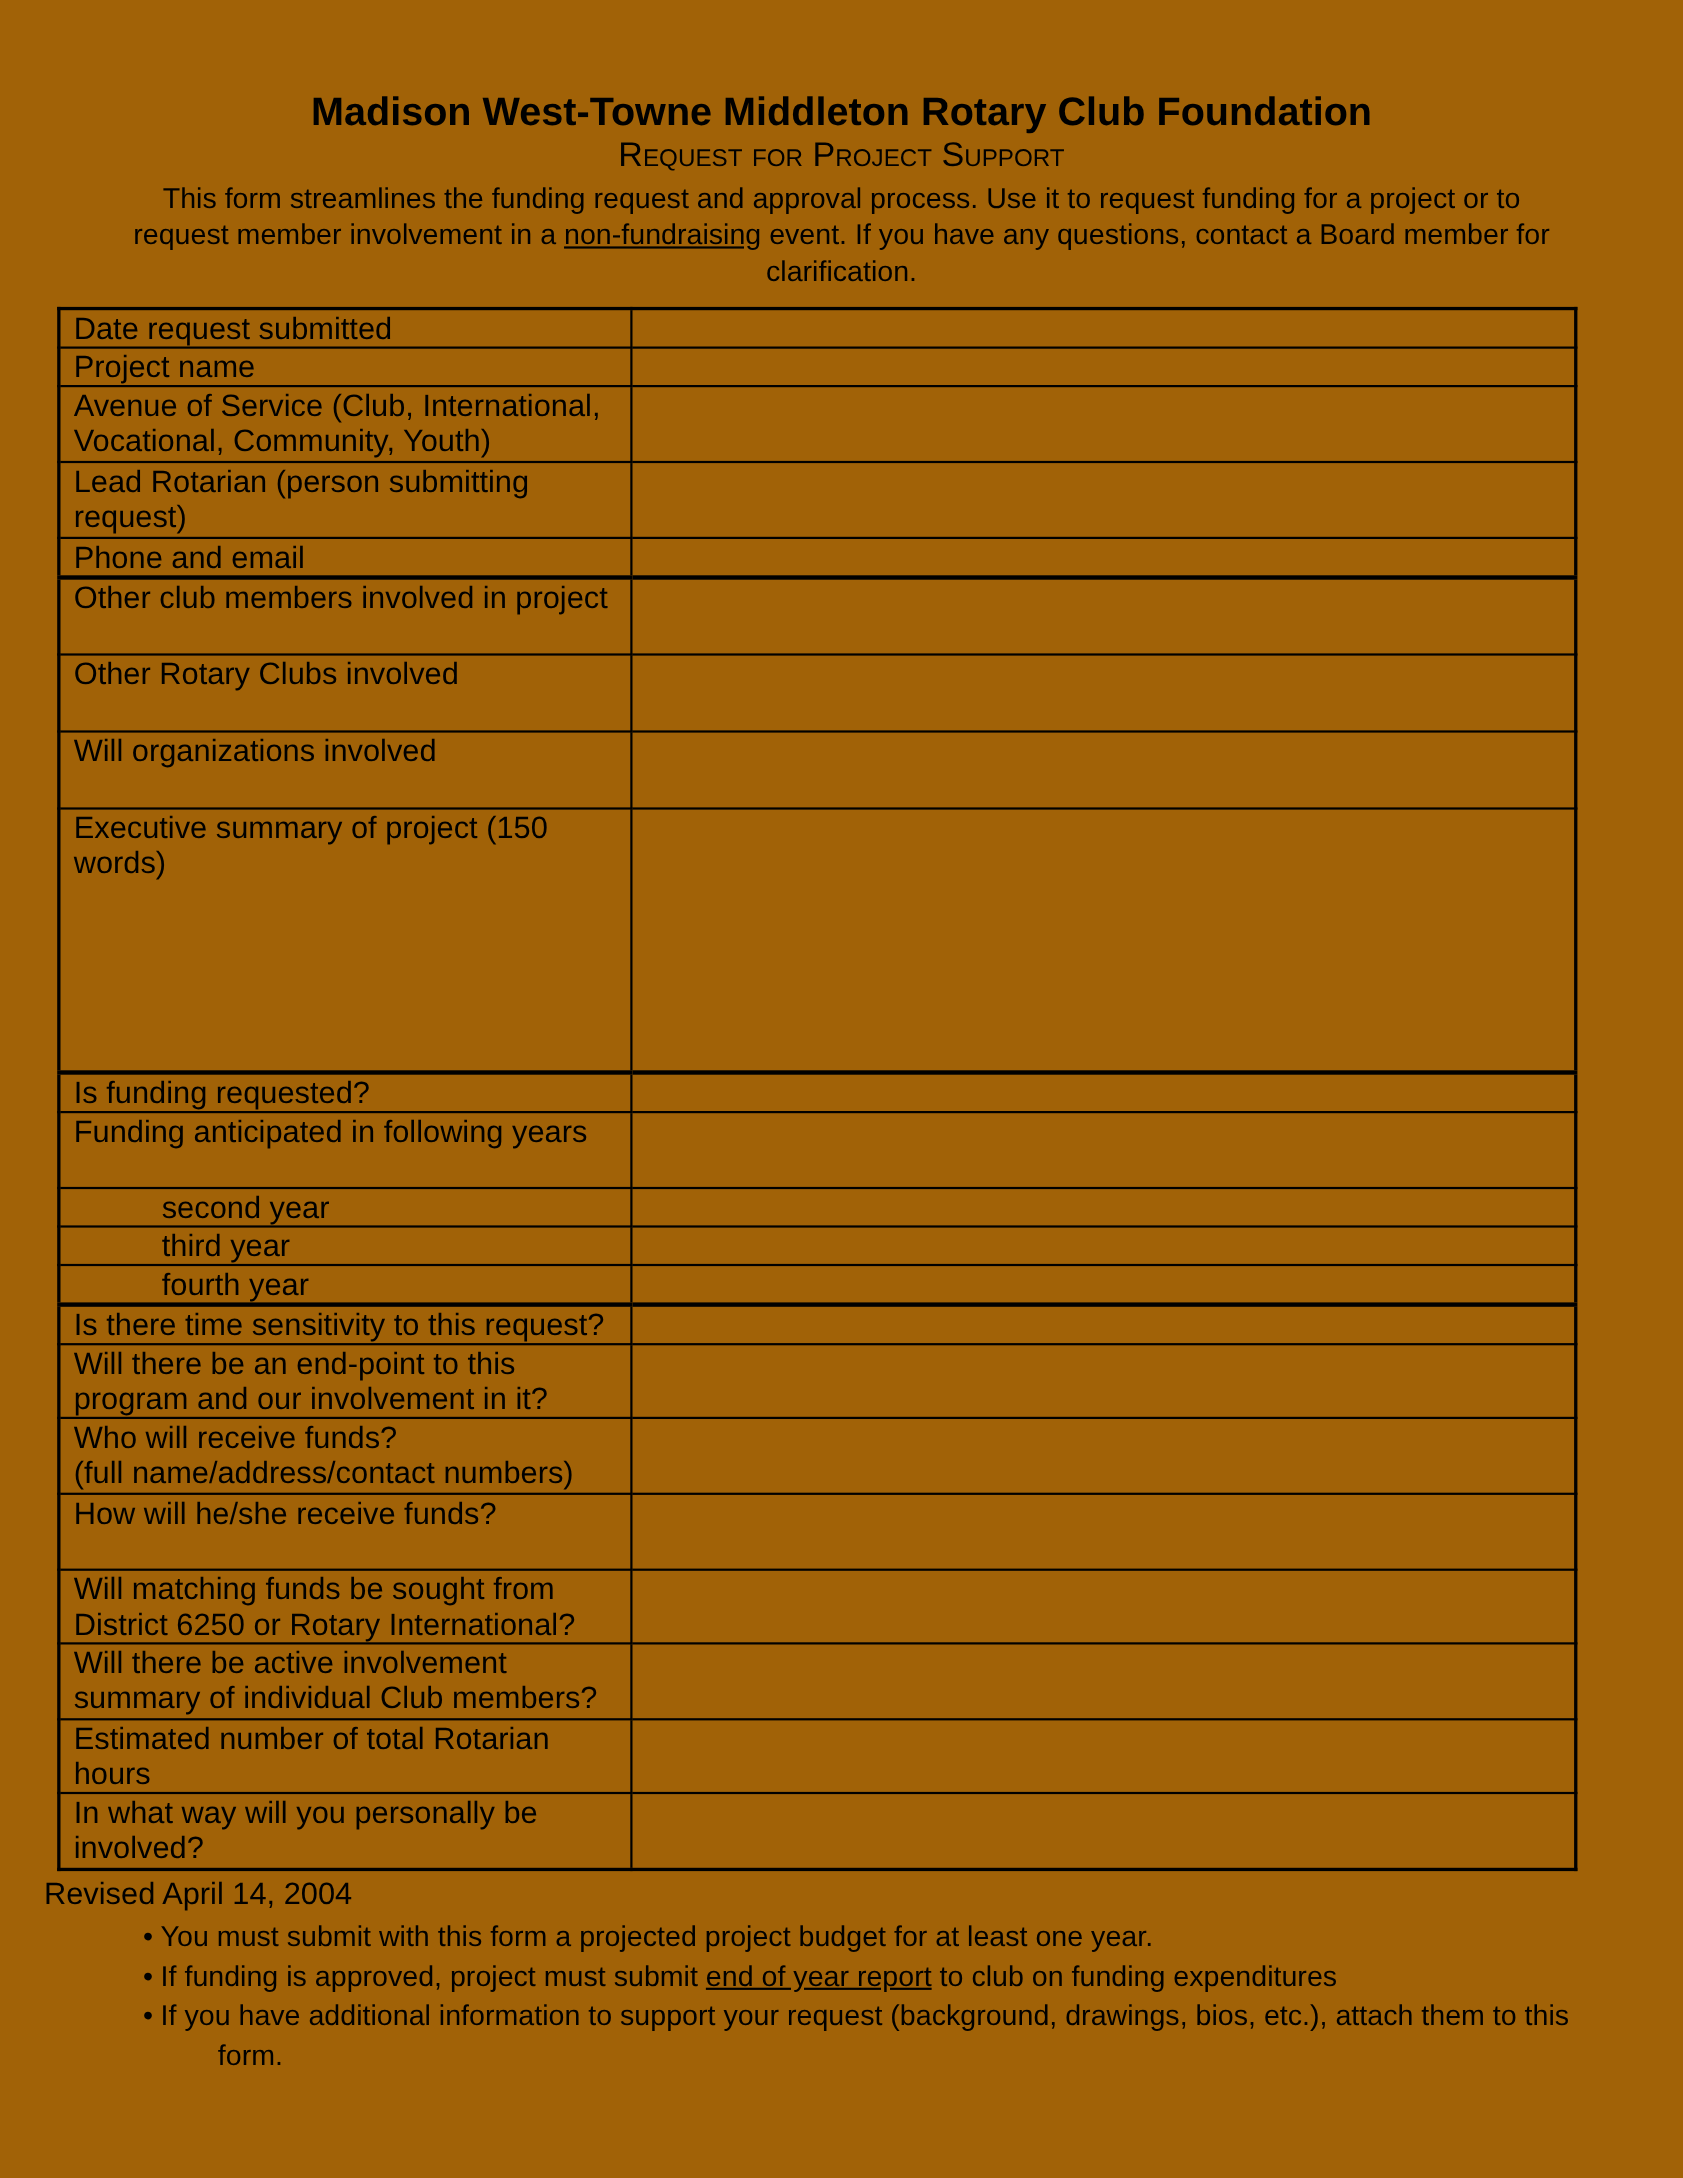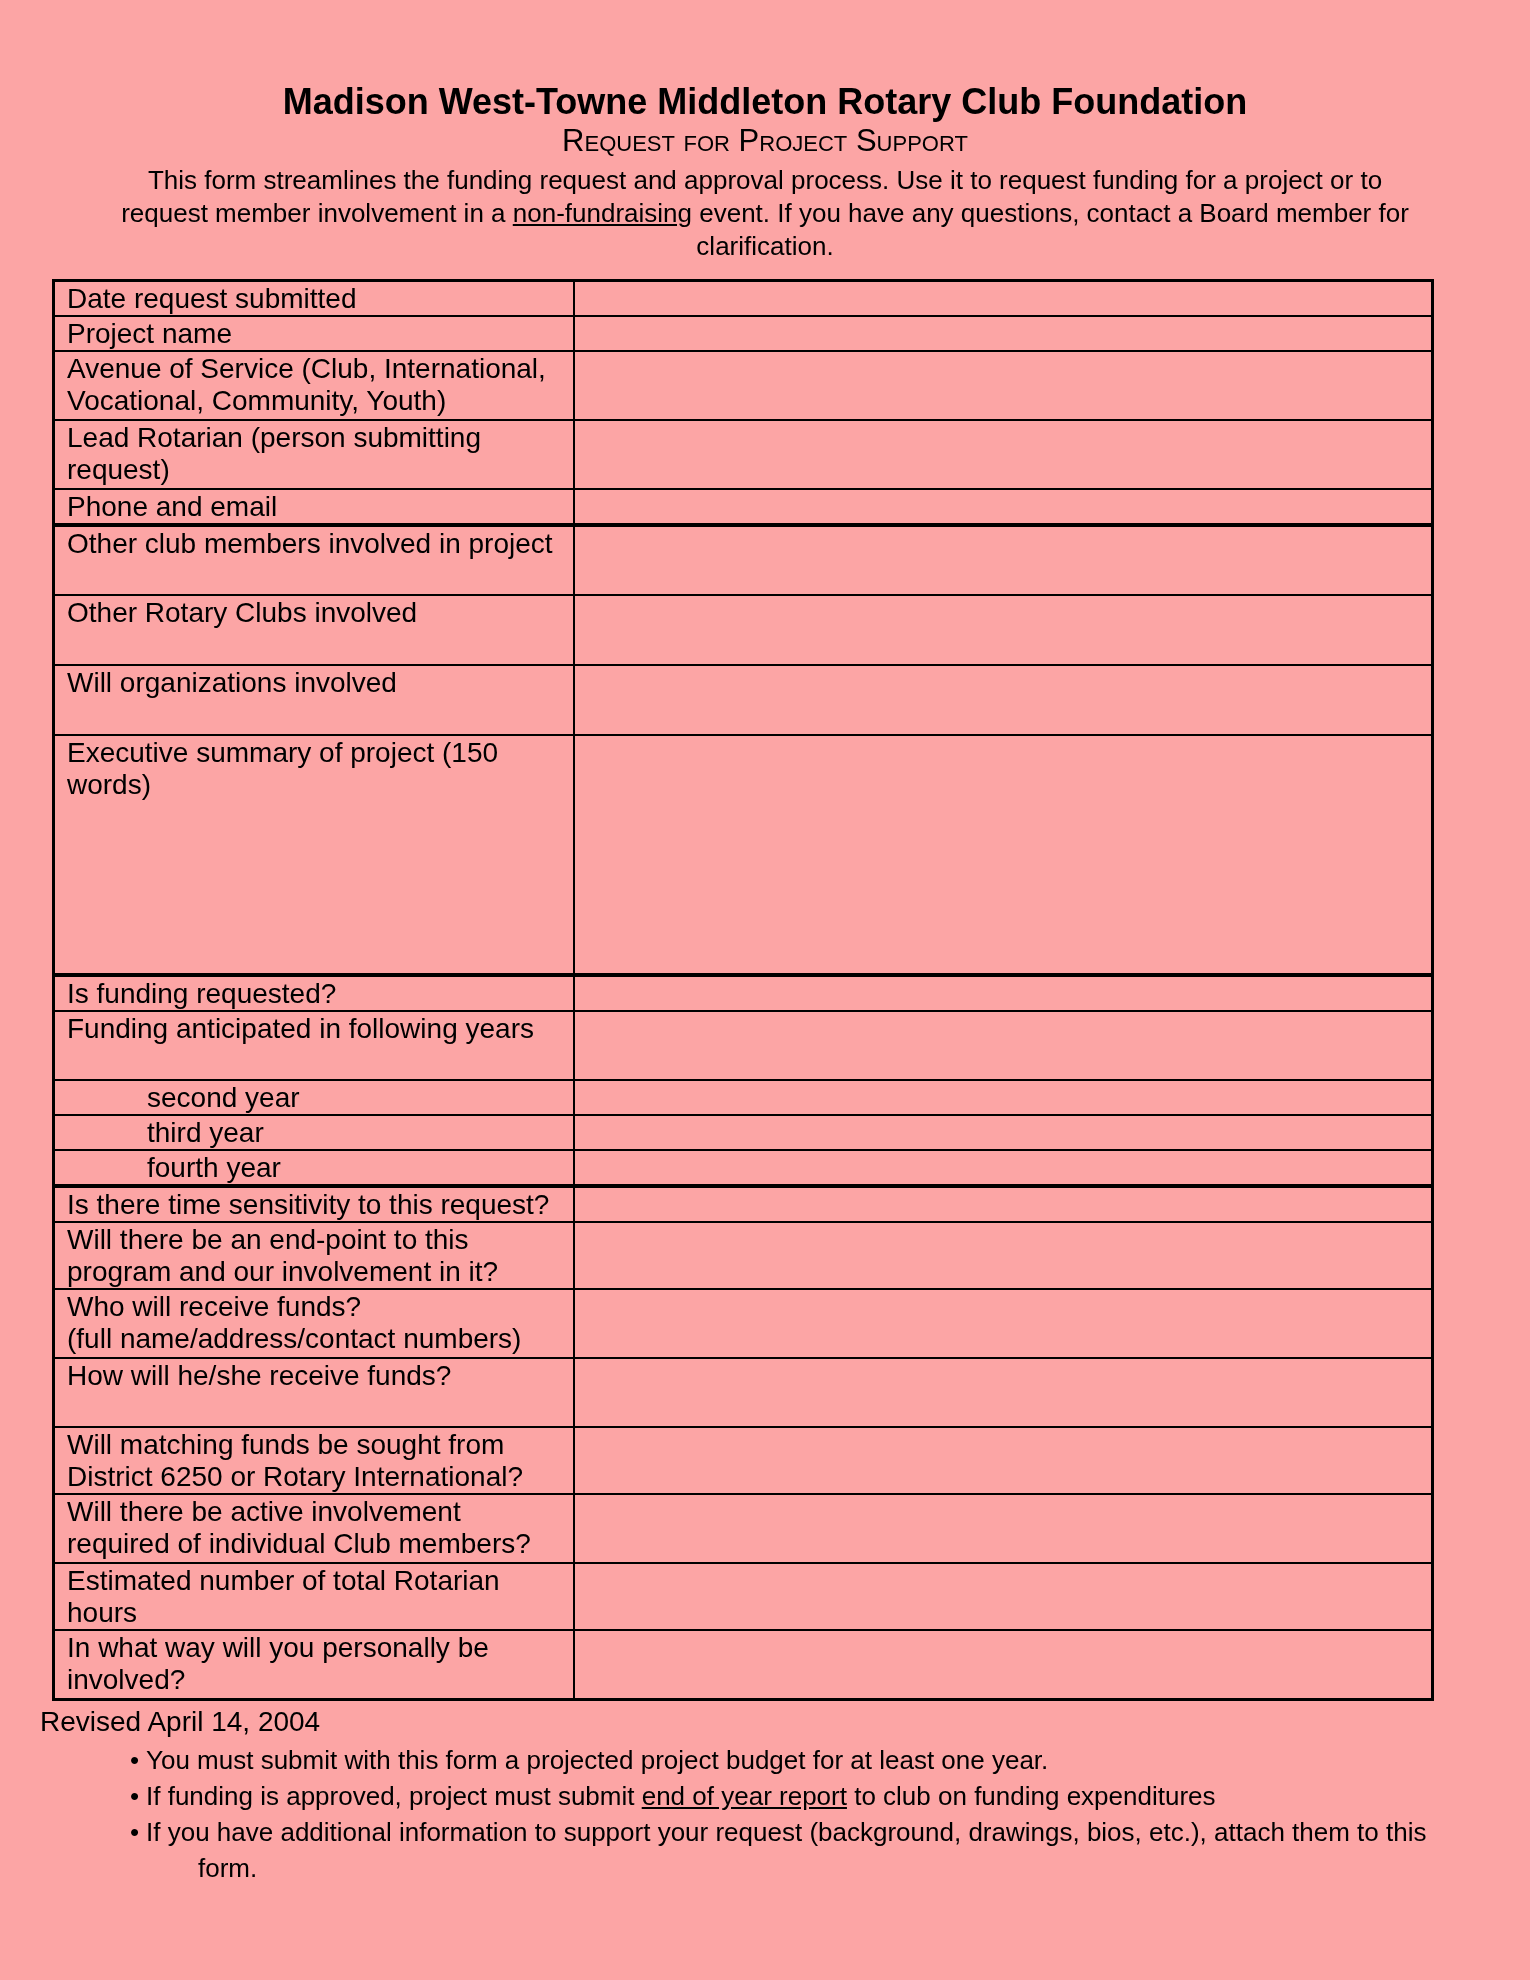--- a/index.html
+++ b/index.html
@@ -1,21 +1,21 @@
 <!DOCTYPE html>
 <html><head>
 <meta charset="utf-8">
 <style>
   * { box-sizing: border-box; margin: 0; padding: 0; }
   html, body { background: #ffffff; }
   .page {
     position: relative;
     width: 1530px;
     height: 1980px;
-    background: #fca5a5;
+    background: #a16207;
     color: #000000;
     font-family: "Liberation Sans", "DejaVu Sans", sans-serif;
     overflow: hidden;
   }
   .header { padding-top: 82px; }
   .doc-title {
     text-align: center;
     font-size: 36px;
     font-weight: bold;
     line-height: 40px;
@@ -177,21 +177,21 @@
         </tr>
         <tr>
           <td class="label-cell"><span>How will he/she receive funds?</span></td>
           <td class="value-cell"></td>
         </tr>
         <tr>
           <td class="label-cell"><span>Will matching funds be sought from</span><br><span>District 6250 or Rotary International?</span></td>
           <td class="value-cell"></td>
         </tr>
         <tr>
-          <td class="label-cell"><span>Will there be active involvement</span><br><span>required of individual Club members?</span></td>
+          <td class="label-cell"><span>Will there be active involvement</span><br><span>summary of individual Club members?</span></td>
           <td class="value-cell"></td>
         </tr>
         <tr>
           <td class="label-cell"><span>Estimated number of total Rotarian</span><br><span>hours</span></td>
           <td class="value-cell"></td>
         </tr>
         <tr>
           <td class="label-cell"><span>In what way will </span><span style="font-weight: normal;">you personally</span><span> be</span><br><span>involved?</span></td>
           <td class="value-cell"></td>
         </tr>

